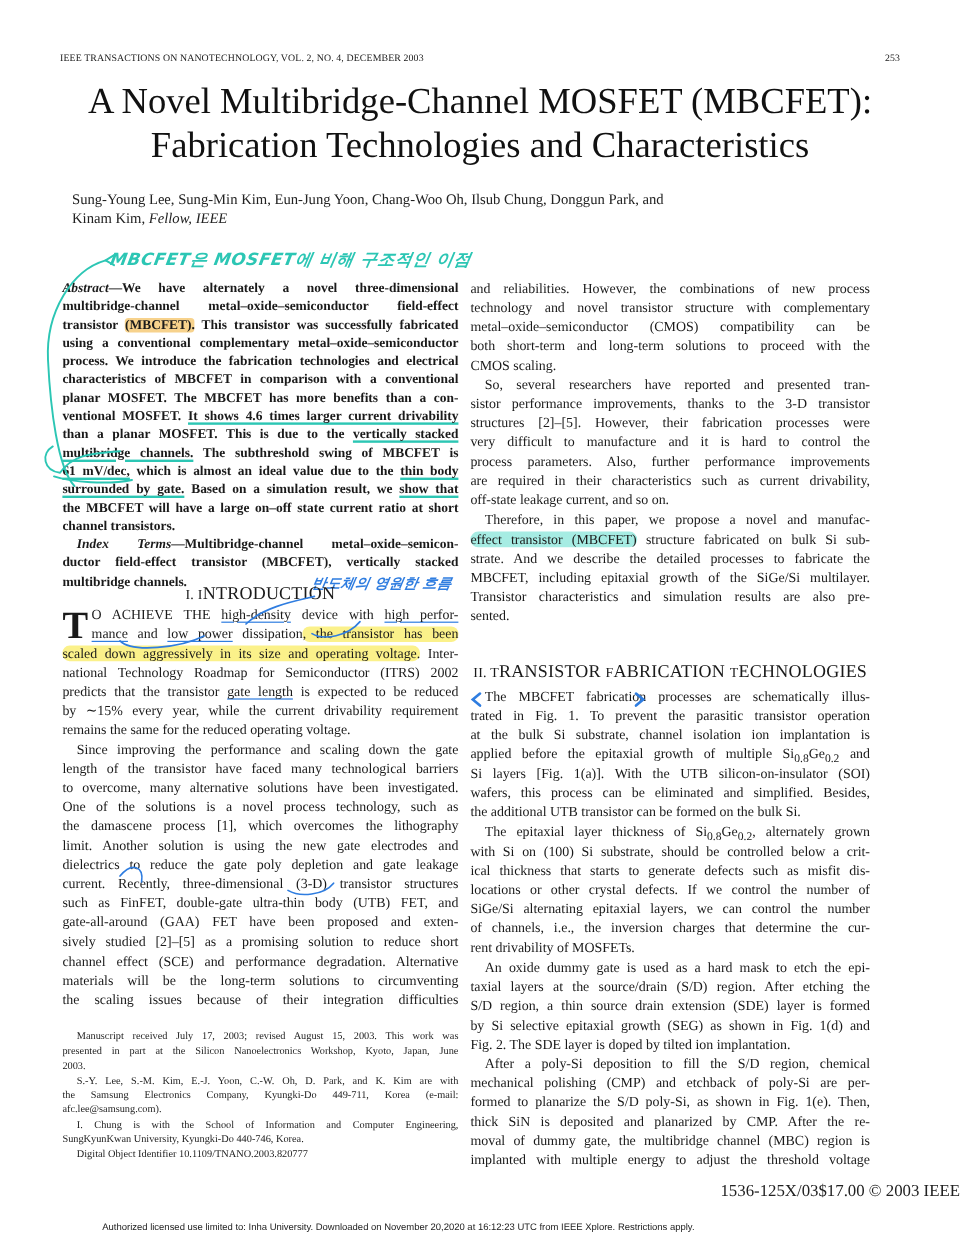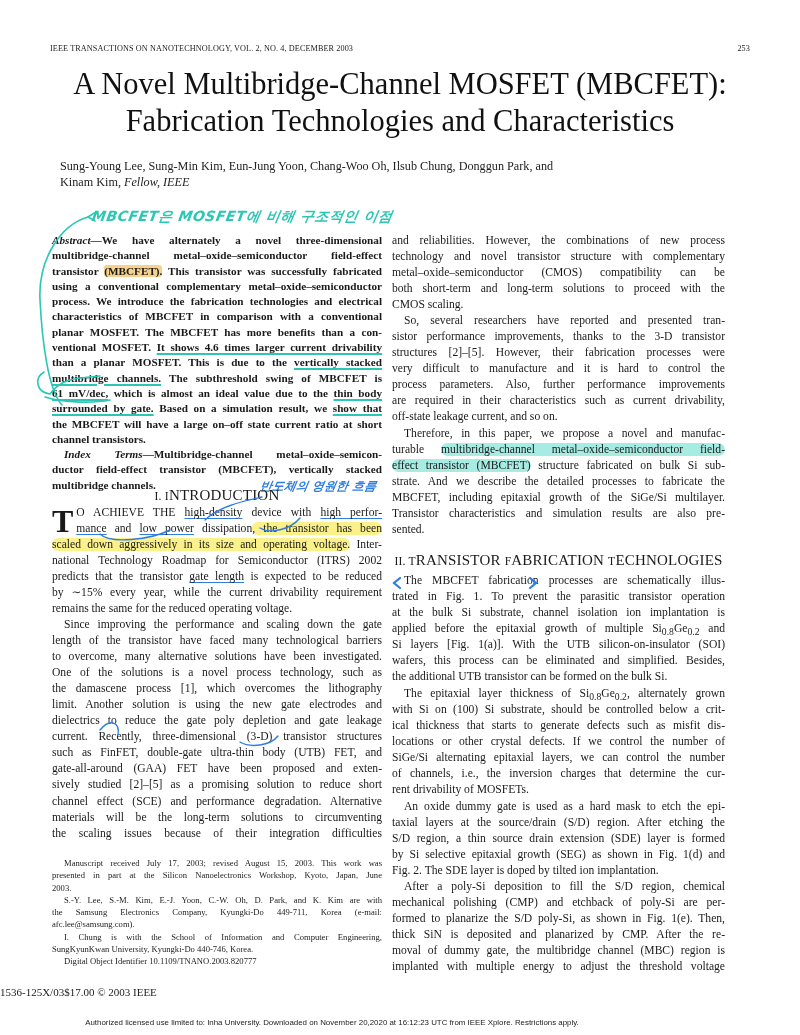--- a/index.html
+++ b/index.html
@@ -27,21 +27,21 @@
   .indent { text-indent: 12px; }
 
   .hl-yellow { background: #fbf18a; border-radius: 6px; }
   .hl-orange { background: #f7d28c; border-radius: 3px; }
   .hl-teal { background: #a6ece3; border-radius: 8px; }
   .ul-teal { text-decoration: underline; text-decoration-color: #2cc6b4; text-decoration-thickness: 1.5px; text-underline-offset: 2px; }
   .ul-blue { text-decoration: underline; text-decoration-color: #2f7de0; text-decoration-thickness: 1.3px; text-underline-offset: 2px; }
 
   .footnotes { left: 52px; top: 857px; width: 330px; font-size: 8.6px; line-height: 12.3px; color: #222; }
   .footnotes .line { height: 12.3px; }
-  .copyright { left: 0; top: 986px; width: 800px; text-align: left; font-size: 11px; color: #222; }
+  .copyright { left: 0; top: 986px; width: 800px; text-align: right; font-size: 14px; color: #222; }
   .license { left: 0; top: 1018px; width: 664px; text-align: center; font-family: "Liberation Sans", sans-serif; font-size: 7.9px; color: #222; }
 
   .handwriting { position: absolute; font-family: "DejaVu Sans", sans-serif; font-style: italic; font-weight: bold; }
   .hw-teal { color: #2cc6b4; font-size: 14px; left: 92px; top: 208px; transform: skewX(-10deg); letter-spacing: 0.5px; }
   .hw-blue { color: #2f7de0; font-size: 12px; left: 260px; top: 478px; transform: skewX(-10deg); }
   svg.overlay { position: absolute; left: 0; top: 0; pointer-events: none; }
 </style>
 </head>
 <body>
 
@@ -147,21 +147,20 @@
   <span class="line">sistor performance improvements, thanks to the 3-D transistor</span>
   <span class="line">structures [2]–[5]. However, their fabrication processes were</span>
   <span class="line">very difficult to manufacture and it is hard to control the</span>
   <span class="line">process parameters. Also, further performance improvements</span>
   <span class="line">are required in their characteristics such as current drivability,</span>
   <span class="line last">off-state leakage current, and so on.</span>
 </div>
 
 <div class="col right" style="top:426px;">
   <span class="line indent">Therefore, in this paper, we propose a novel and manufac-</span>
-  <span class="line"><span>turable </span><span class="hl-teal">multibridge-channel metal–oxide–semiconductor field-</span></span>
   <span class="line"><span class="hl-teal">effect transistor (MBCFET)</span><span> structure fabricated on bulk Si sub-</span></span>
   <span class="line">strate. And we describe the detailed processes to fabricate the</span>
   <span class="line">MBCFET, including epitaxial growth of the SiGe/Si multilayer.</span>
   <span class="line">Transistor characteristics and simulation results are also pre-</span>
   <span class="line last">sented.</span>
 </div>
 
 <div class="col right section-head" style="top:552px;">
   <span>II.</span>
   <span>T</span><span class="sc">RANSISTOR </span><span>F</span><span class="sc">ABRICATION </span><span>T</span><span class="sc">ECHNOLOGIES</span>

